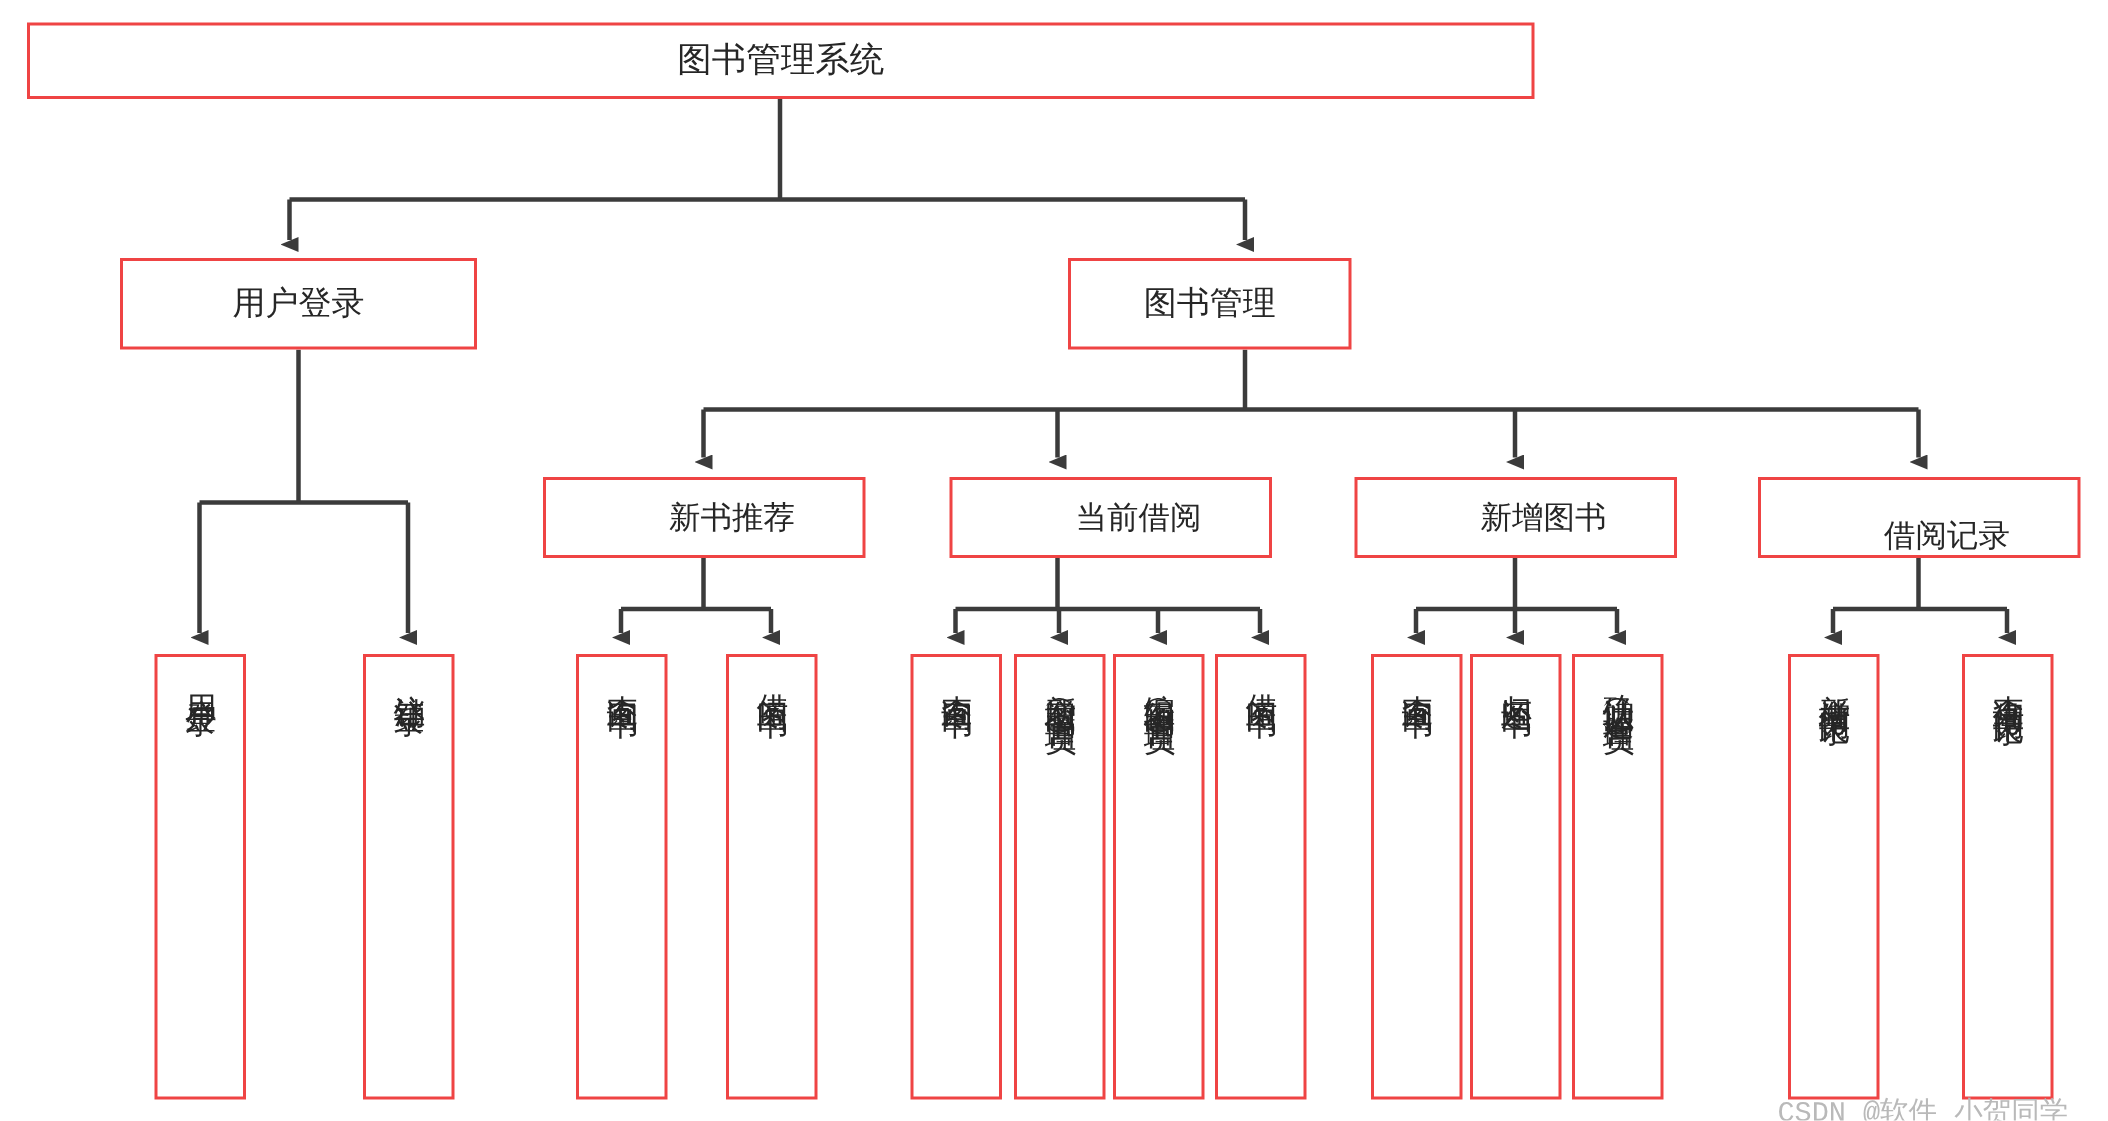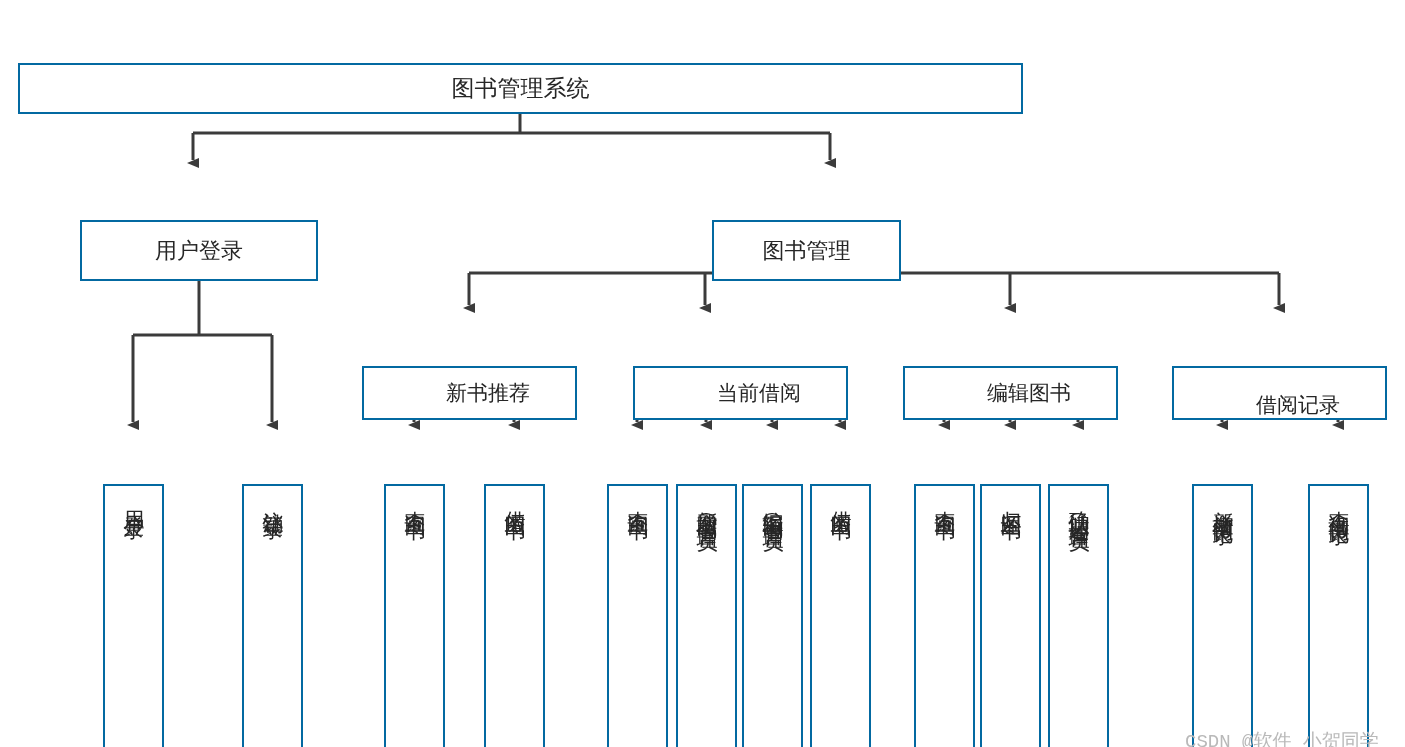--- a/index.html
+++ b/index.html
@@ -23,27 +23,26 @@
     position: absolute;
     left: 0;
     top: 0;
     width: 1405px;
     height: 747px;
   }
   .node {
     position: absolute;
     box-sizing: border-box;
     background: #ffffff;
-    border: 2px solid #0369a1;
+    border: 2px solid #ef4444;
     display: flex;
     align-items: center;
     justify-content: center;
     color: #262626;
     z-index: 2;
-    margin-top: 48px;
   }
   .node .label {
     display: block;
     text-align: center;
     line-height: 1.18;
     white-space: nowrap;
   }
   .node-root {
     font-size: 23px;
   }
@@ -144,21 +143,21 @@
     <span class="label">图书管理</span>
   </div>
 
   <div class="node node-l2" style="left:362px; top:318px; width:215px; height:54px;">
     <span class="label">新书推荐</span>
   </div>
   <div class="node node-l2" style="left:633px; top:318px; width:215px; height:54px;">
     <span class="label">当前借阅</span>
   </div>
   <div class="node node-l2" style="left:903px; top:318px; width:215px; height:54px;">
-    <span class="label">编辑图书</span>
+    <span class="label">新增图书</span>
   </div>
   <div class="node node-l2" style="left:1172px; top:318px; width:215px; height:54px;align-items:flex-end;">
     <span class="label">借阅记录</span>
   </div>
 
   <div class="node node-leaf" style="left:103px; top:436px; width:61px; height:297px;">
     <span class="label">用户登录</span>
   </div>
   <div class="node node-leaf" style="left:242px; top:436px; width:61px; height:297px;">
     <span class="label">注销登录</span>

